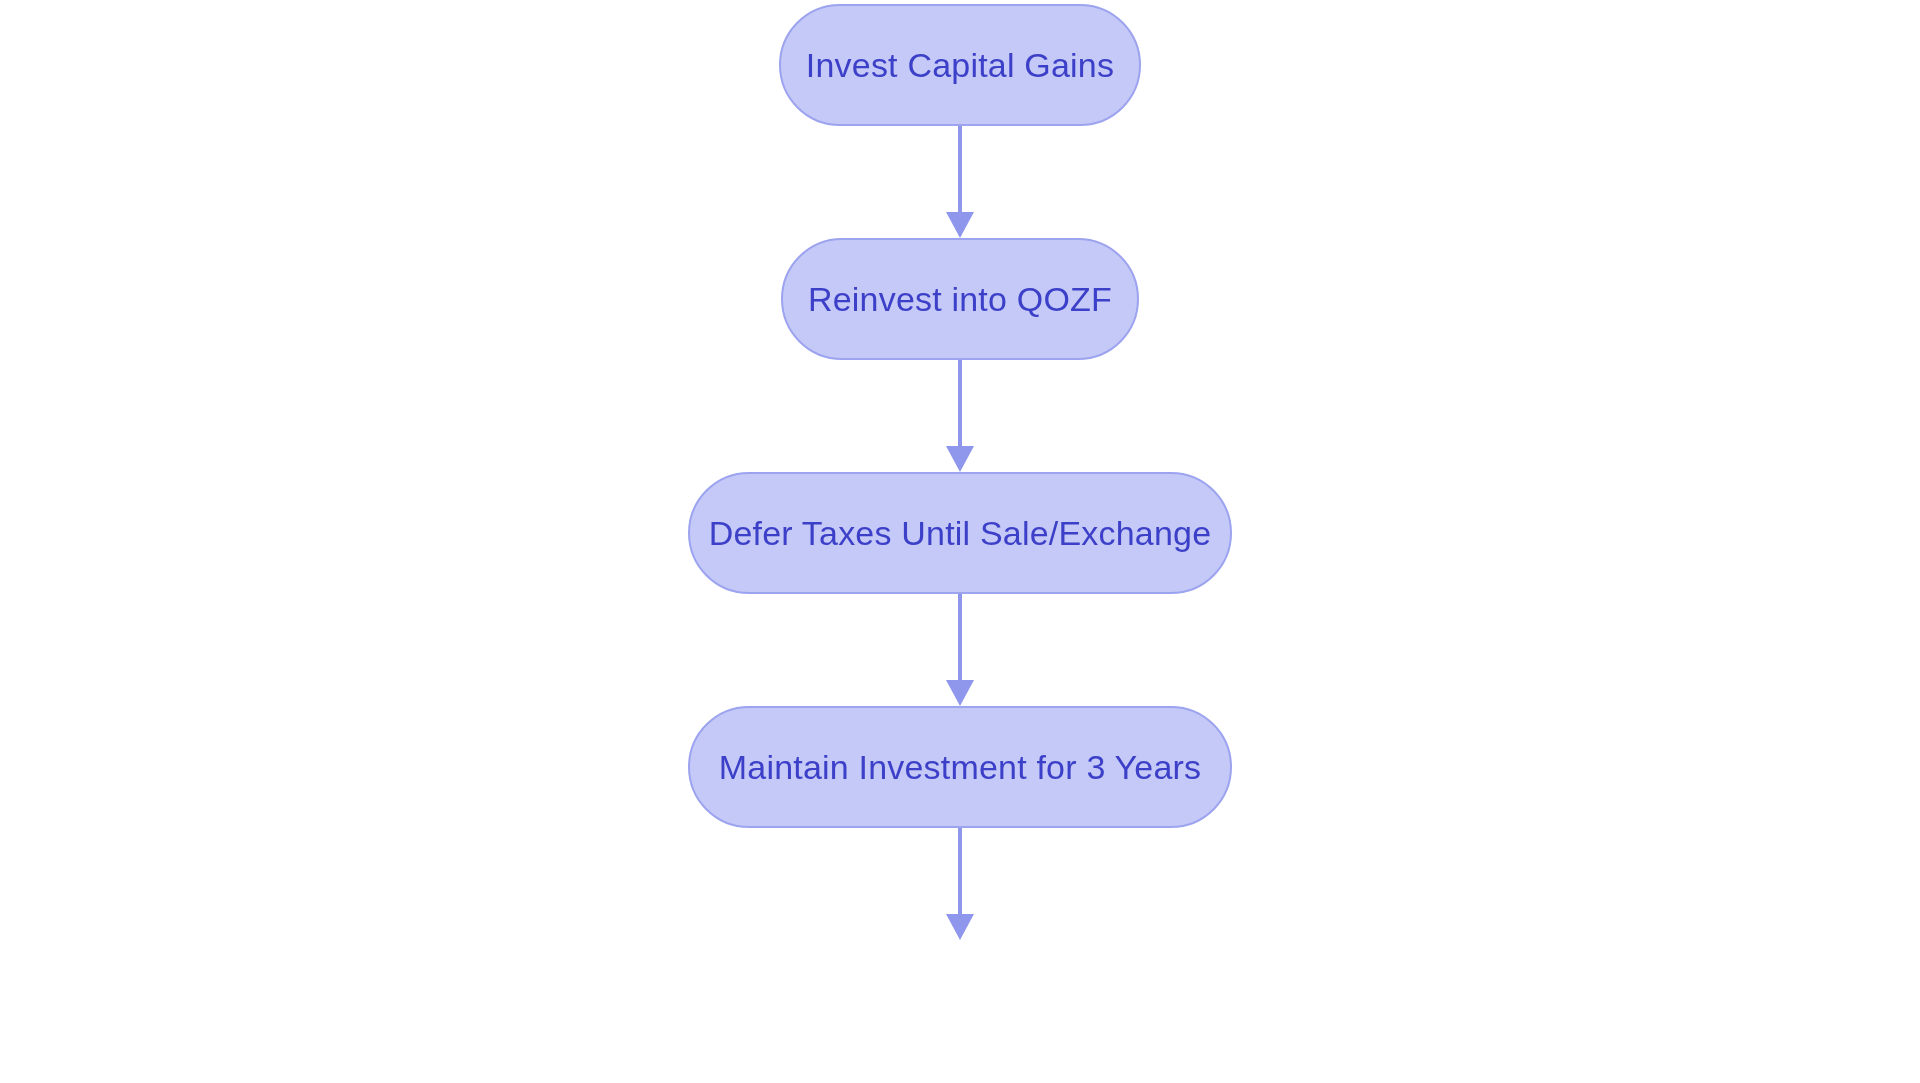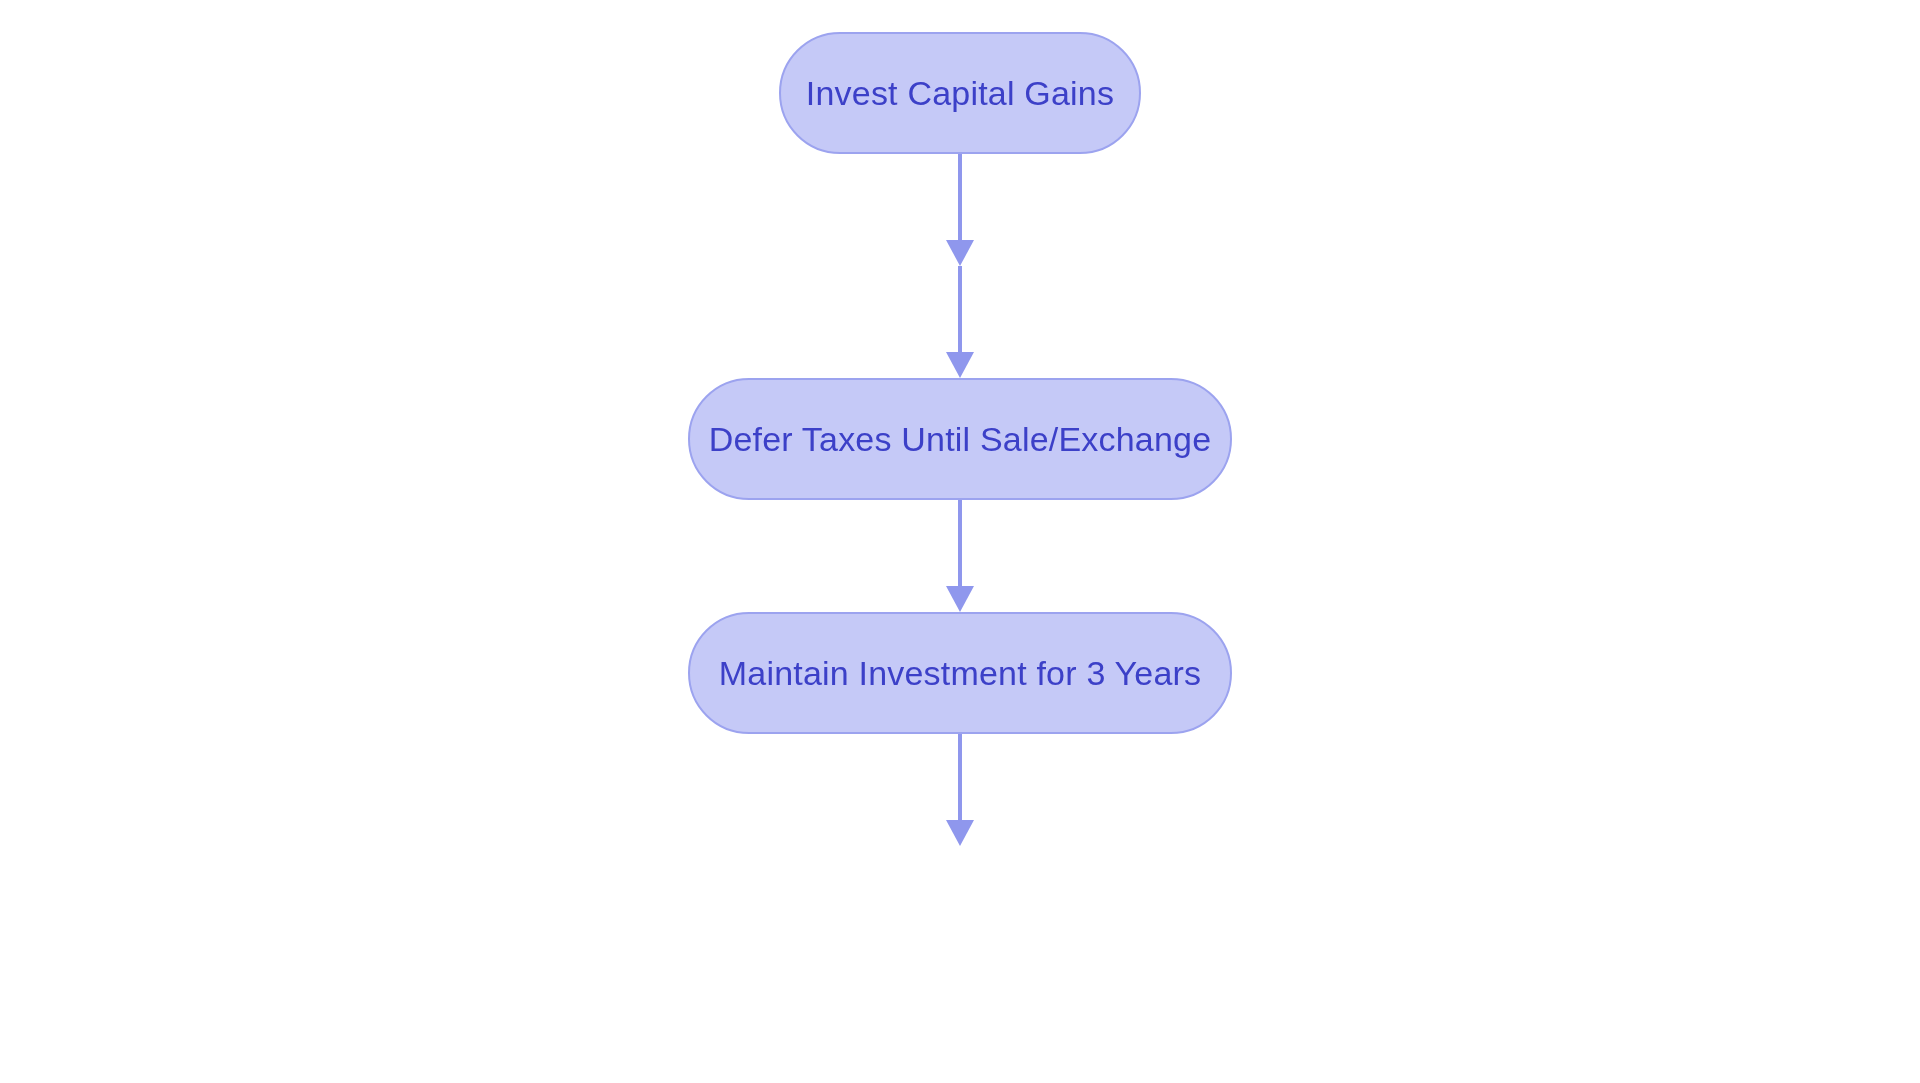--- a/index.html
+++ b/index.html
@@ -16,21 +16,21 @@
     background:var(--background);
     font-family:"Liberation Sans", sans-serif;
     overflow:hidden;
   }
   .canvas{
     position:relative;
     width:1920px;height:1083px;
     display:flex;
     flex-direction:column;
     align-items:center;
-    padding-top:32px;
+    padding-top:4px;
   }
   .node{
     height:122px;
     border-radius:61px;
     background:var(--node-fill);
     border:2px solid var(--node-border);
     color:var(--node-text);
     display:flex;
     align-items:center;
     justify-content:center;
@@ -64,20 +64,23 @@
     <span class="label">Invest Capital Gains</span>
   </div>
 
   <div class="connector">
     <svg viewBox="0 0 40 112" xmlns="http://www.w3.org/2000/svg">
       <line x1="20" y1="0" x2="20" y2="88"></line>
       <polygon points="6,86 34,86 20,112"></polygon>
     </svg>
   </div>
 
+  <div class="node w-358">
+    <span class="label">Reinvest into QOZF</span>
+  </div>
 
   <div class="connector">
     <svg viewBox="0 0 40 112" xmlns="http://www.w3.org/2000/svg">
       <line x1="20" y1="0" x2="20" y2="88"></line>
       <polygon points="6,86 34,86 20,112"></polygon>
     </svg>
   </div>
 
   <div class="node w-544">
     <span class="label">Defer Taxes Until Sale/Exchange</span>

